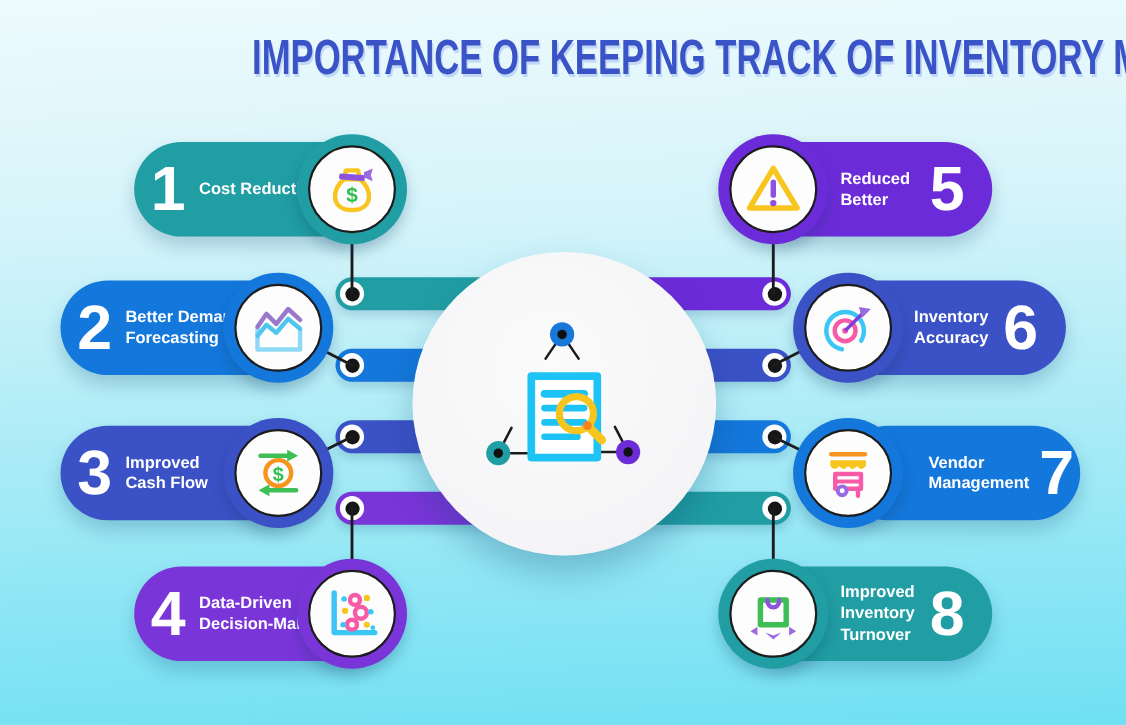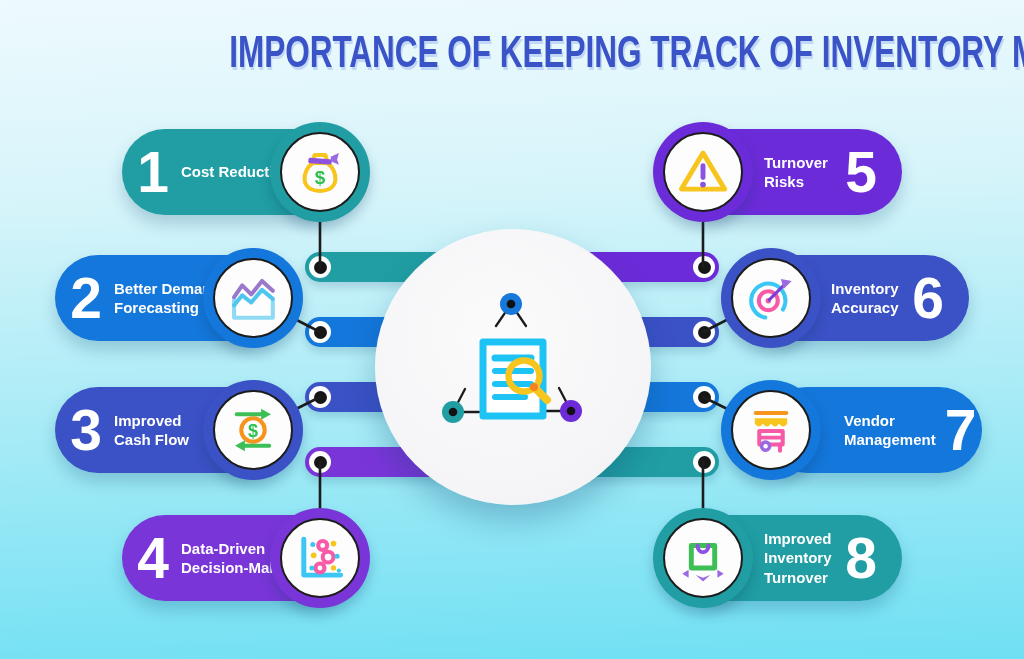--- a/index.html
+++ b/index.html
@@ -118,21 +118,21 @@
     <span class="num">3</span>
     <span class="label">Improved
 Cash Flow</span>
   </div>
   <div class="pill leftside" style="left: 122px; top: 515px; --c: #7A35D9;">
     <span class="num">4</span>
     <span class="label">Data-Driven
 Decision-Making</span>
   </div>
   <div class="pill rightside" style="left: 684px; top: 129px; --c: #6C2BD9;">
-    <span class="label">Turnover Risks</span>
+    <span class="label">Reduced Better</span>
     <span class="num">5</span>
   </div>
   <div class="pill rightside" style="left: 751px; top: 255px; --c: #3B51C6;">
     <span class="label">Inventory
 Accuracy</span>
     <span class="num">6</span>
   </div>
   <div class="pill rightside" style="left: 764px; top: 387px; --c: #1477DB;">
     <span class="label">Vendor
 Management</span>

